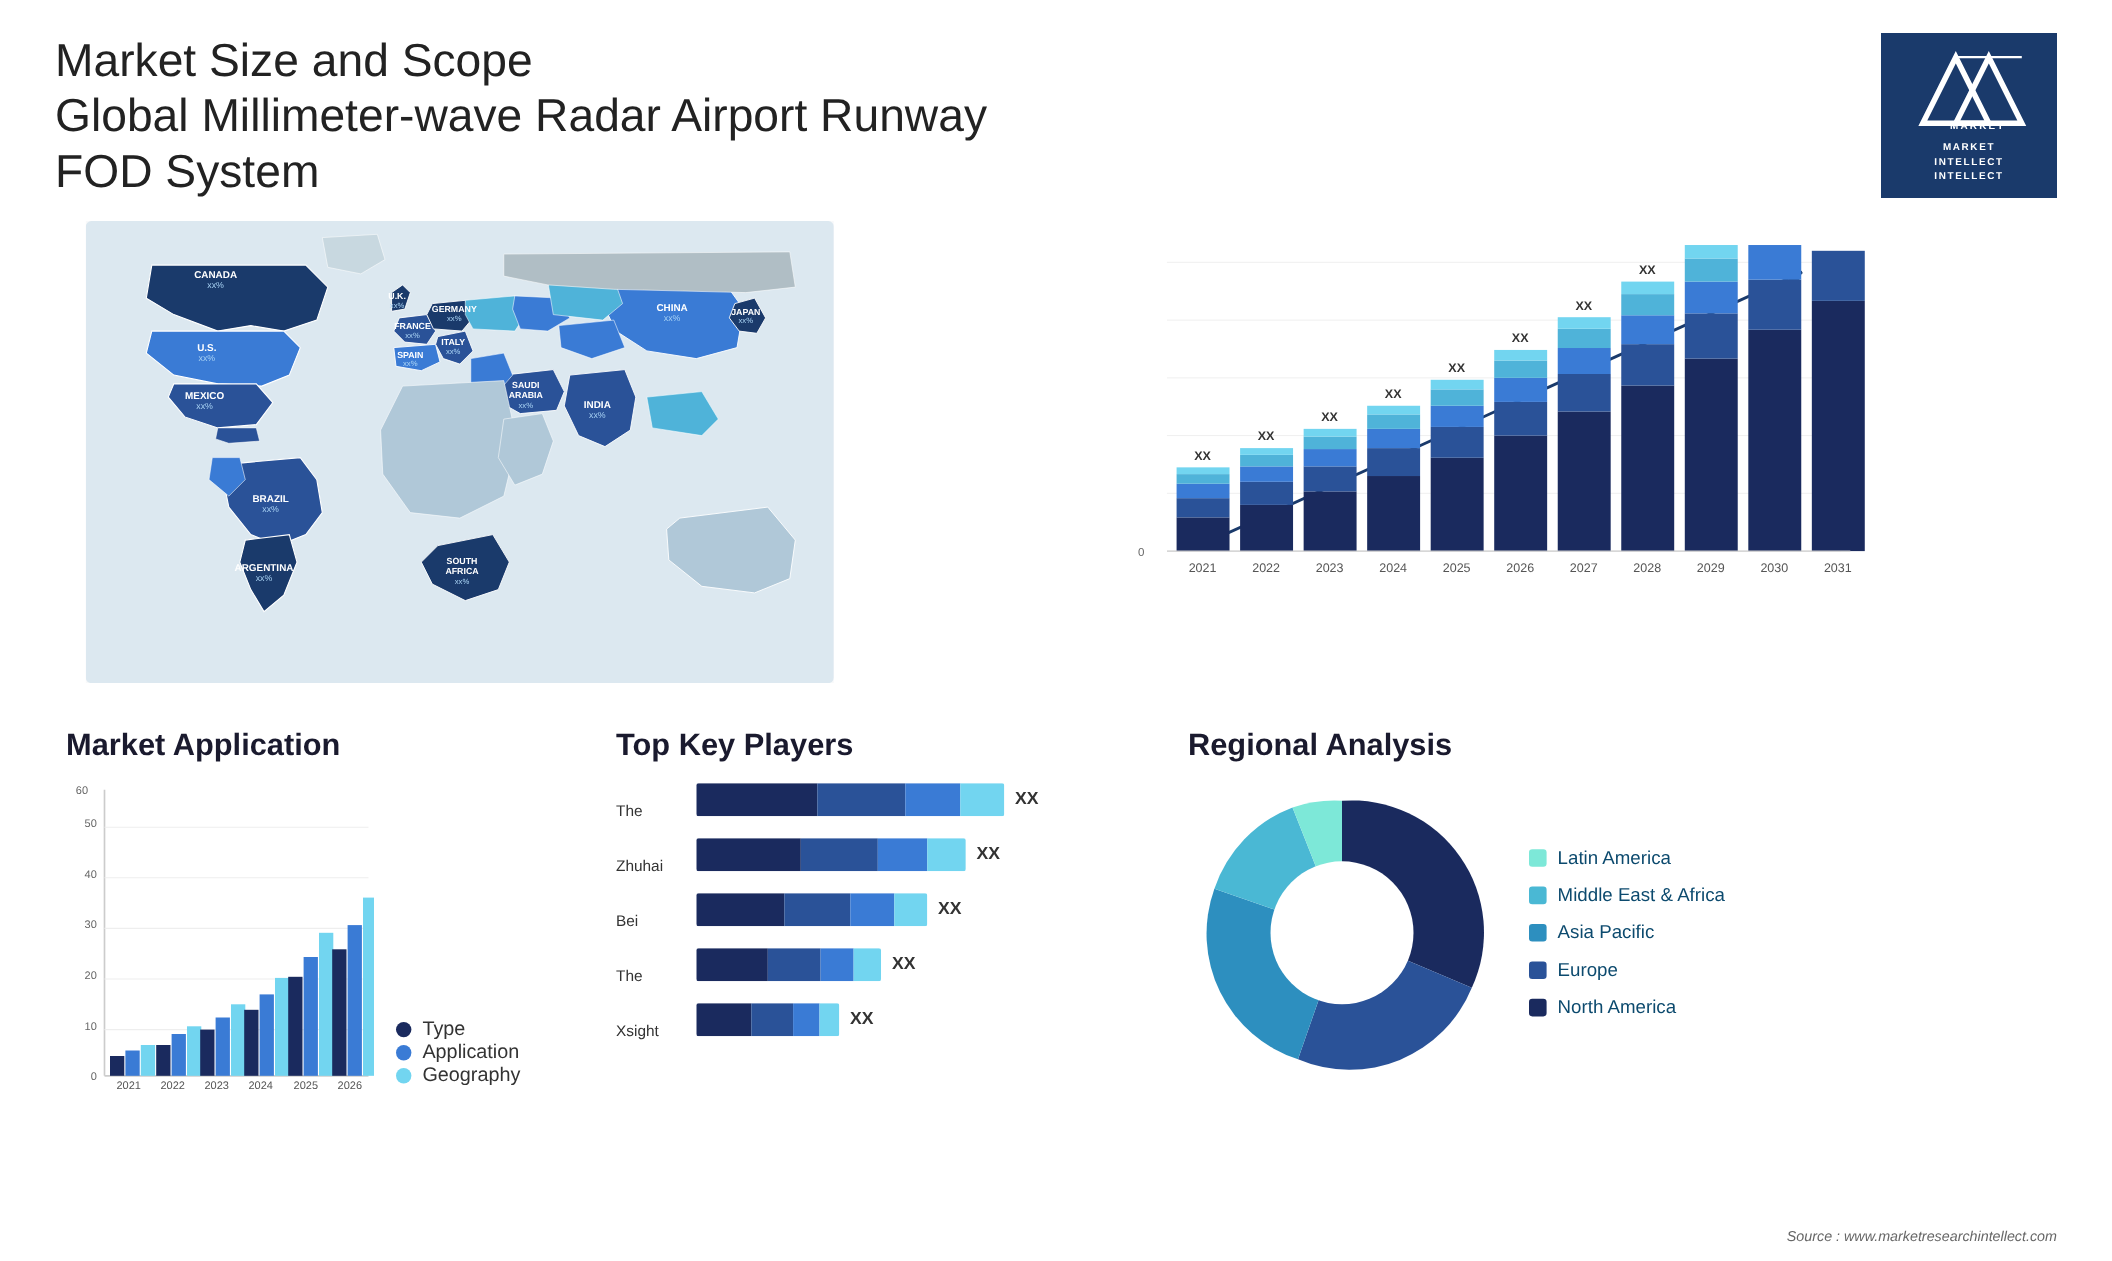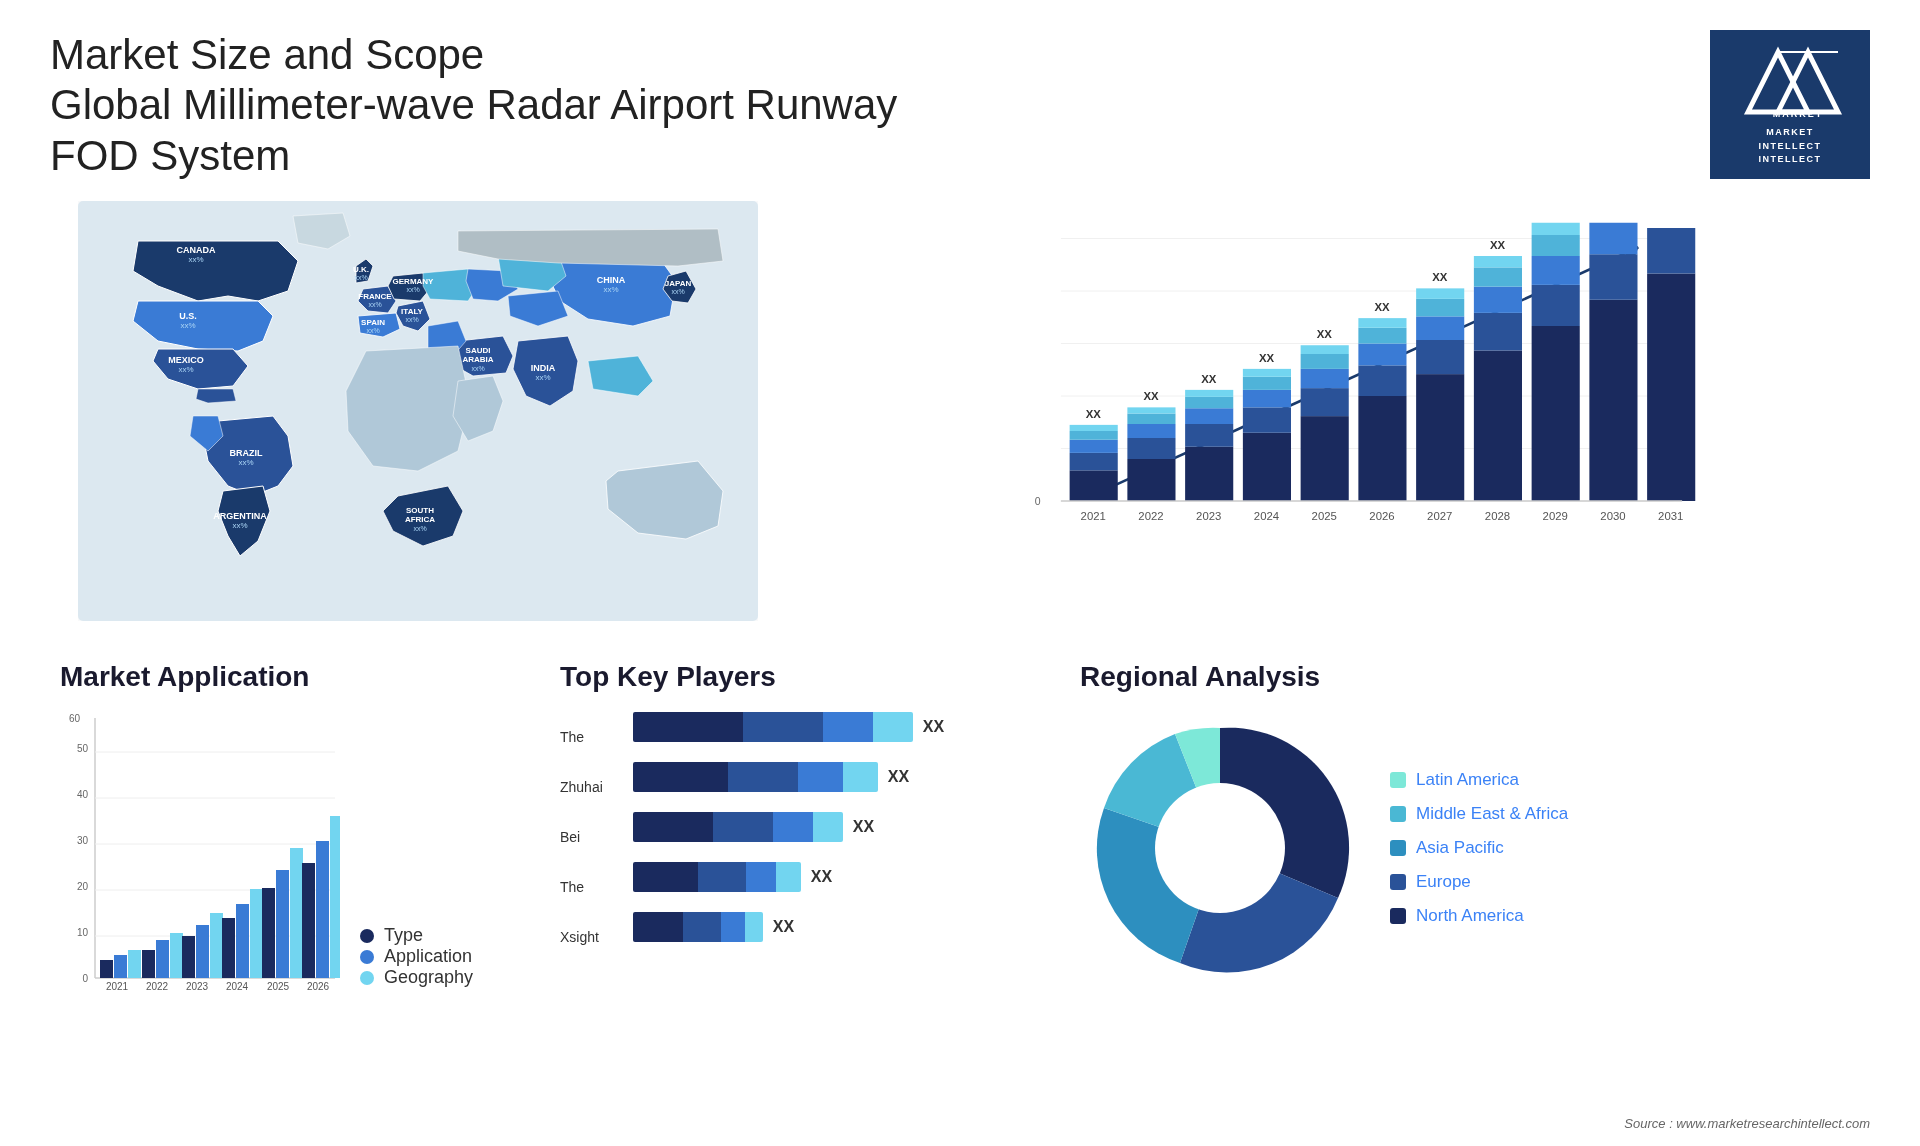--- a/index.html
+++ b/index.html
@@ -178,21 +178,21 @@
     .regional-legend {
       display: flex;
       flex-direction: column;
       gap: 14px;
     }
     .reg-legend-item {
       display: flex;
       align-items: center;
       gap: 10px;
       font-size: 17px;
-      color: #3b82f6;
+      color: #0c4a6e;
     }
     .reg-legend-color {
       width: 16px;
       height: 16px;
       border-radius: 3px;
       flex-shrink: 0;
     }
 
     .source-text {
       position: absolute;

